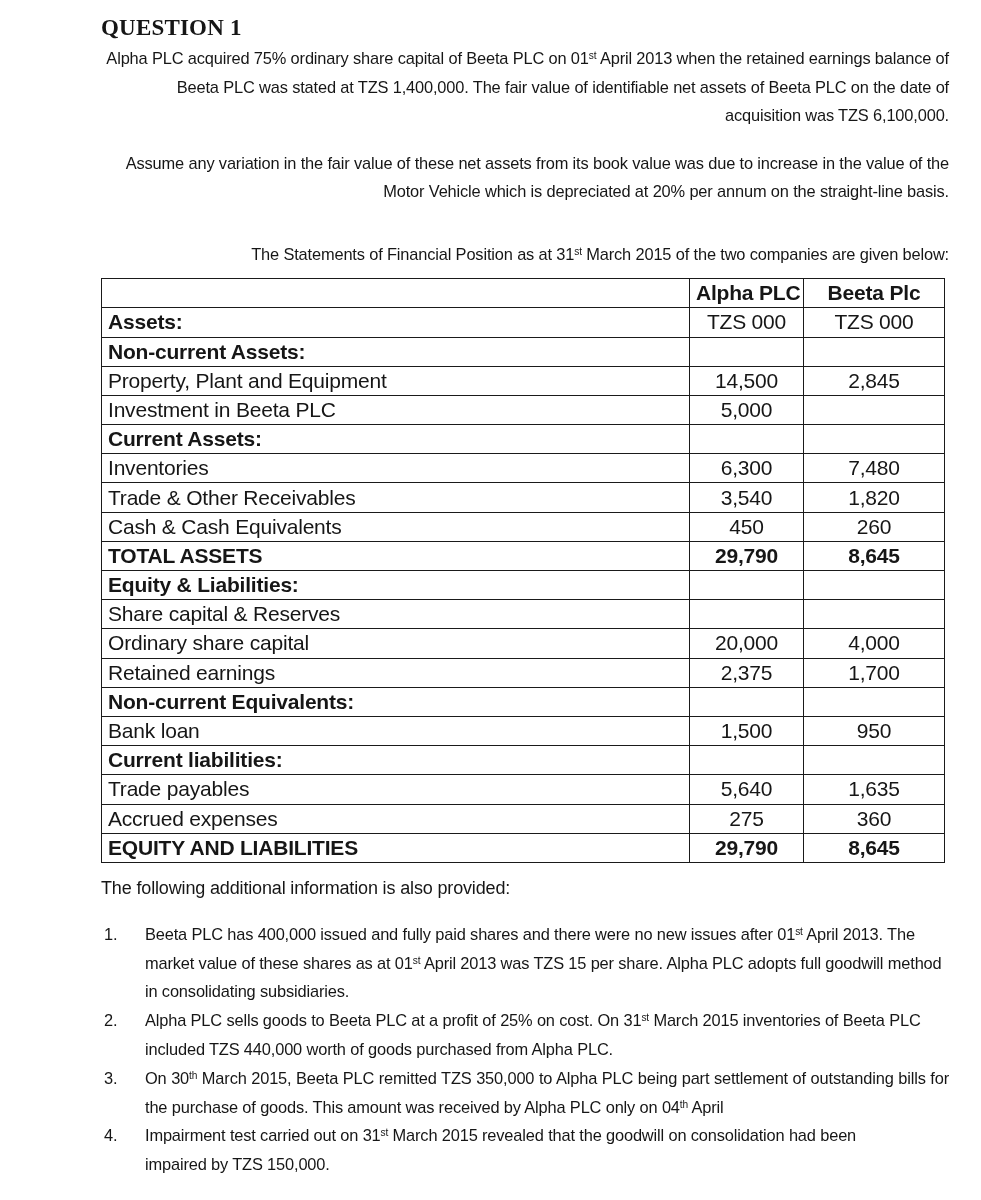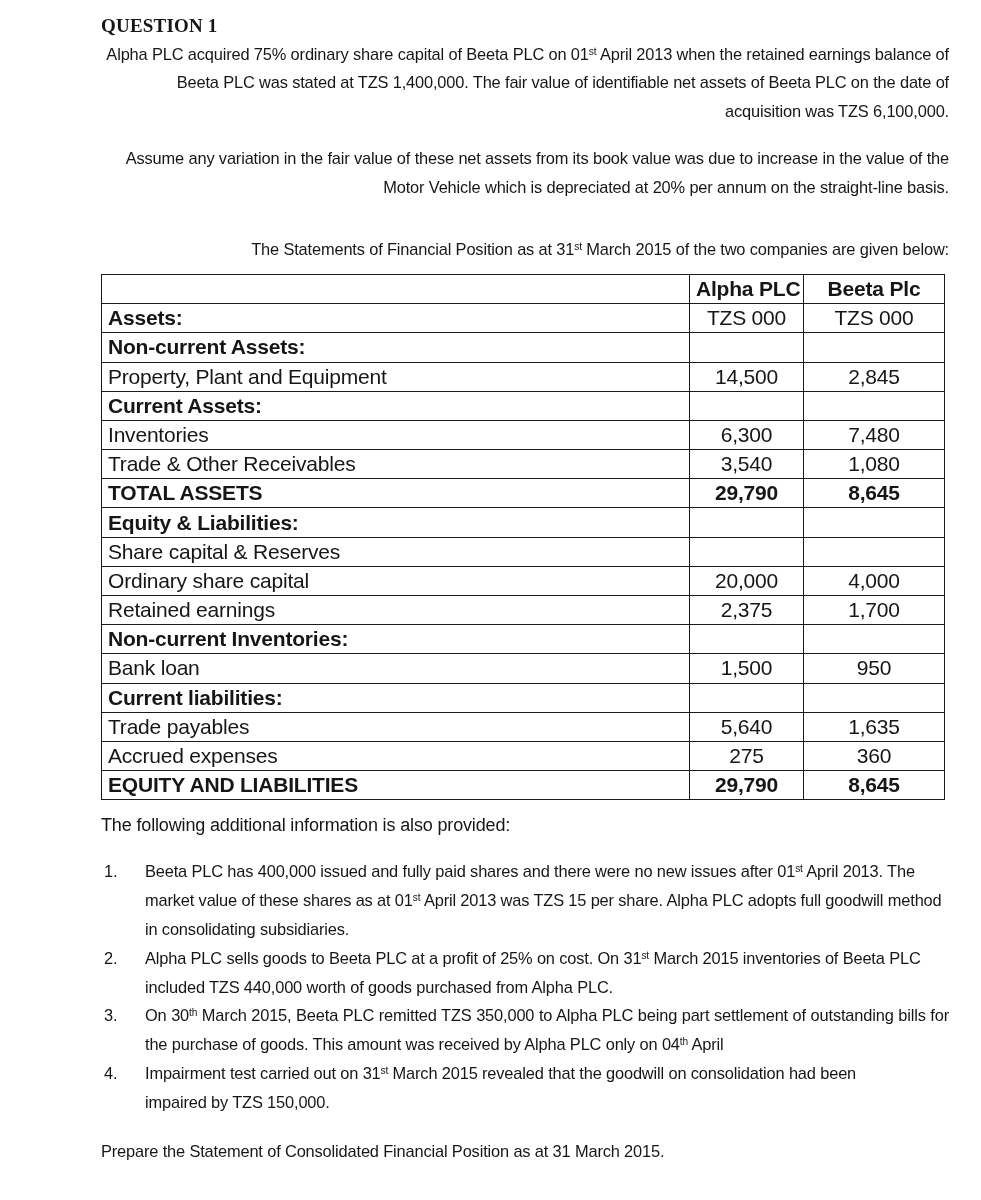--- a/index.html
+++ b/index.html
@@ -16,21 +16,21 @@
   .page {
     position: absolute;
     left: 101px;
     top: 0;
     width: 848px;
     height: 1200px;
   }
   .q-title {
     font-family: "Liberation Serif", serif;
     font-weight: bold;
-    font-size: 19px;
+    font-size: 23px;
     letter-spacing: 0.2px;
     margin: 16px 0 0 0;
     line-height: 1.05;
   }
   .para {
     font-size: 16.4px;
     line-height: 28.5px;
     margin: 4px 0 0 0;
     letter-spacing: -0.15px;
     text-align: right;
@@ -126,33 +126,43 @@
           <td class="lbl-bold">Non-current Assets:</td>
           <td class="num"></td>
           <td class="num"></td>
         </tr>
         <tr>
           <td class="lbl-indent">Property, Plant and Equipment</td>
           <td class="num">14,500</td>
           <td class="num">2,845</td>
         </tr>
         <tr>
+          <td class="lbl-indent">Investment in Beeta PLC</td>
+          <td class="num">5,000</td>
+          <td class="num"></td>
+        </tr>
+        <tr>
           <td class="lbl-bold">Current Assets:</td>
           <td class="num"></td>
           <td class="num"></td>
         </tr>
         <tr>
           <td class="lbl-indent">Inventories</td>
           <td class="num">6,300</td>
           <td class="num">7,480</td>
         </tr>
         <tr>
           <td class="lbl-indent">Trade &amp; Other Receivables</td>
           <td class="num">3,540</td>
-          <td class="num">1,080</td>
+          <td class="num">1,820</td>
+        </tr>
+        <tr>
+          <td class="lbl-indent">Cash &amp; Cash Equivalents</td>
+          <td class="num">450</td>
+          <td class="num">260</td>
         </tr>
         <tr class="strong">
           <td class="lbl-bold">TOTAL ASSETS</td>
           <td class="num">29,790</td>
           <td class="num">8,645</td>
         </tr>
         <tr>
           <td class="lbl-bold">Equity &amp; Liabilities:</td>
           <td class="num"></td>
           <td class="num"></td>
@@ -166,21 +176,21 @@
           <td class="lbl-indent">Ordinary share capital</td>
           <td class="num">20,000</td>
           <td class="num">4,000</td>
         </tr>
         <tr>
           <td class="lbl-indent">Retained earnings</td>
           <td class="num">2,375</td>
           <td class="num">1,700</td>
         </tr>
         <tr>
-          <td class="lbl-bold">Non-current Inventories:</td>
+          <td class="lbl-bold">Non-current Equivalents:</td>
           <td class="num"></td>
           <td class="num"></td>
         </tr>
         <tr>
           <td class="lbl-indent">Bank loan</td>
           <td class="num">1,500</td>
           <td class="num">950</td>
         </tr>
         <tr>
           <td class="lbl-bold">Current liabilities:</td>

